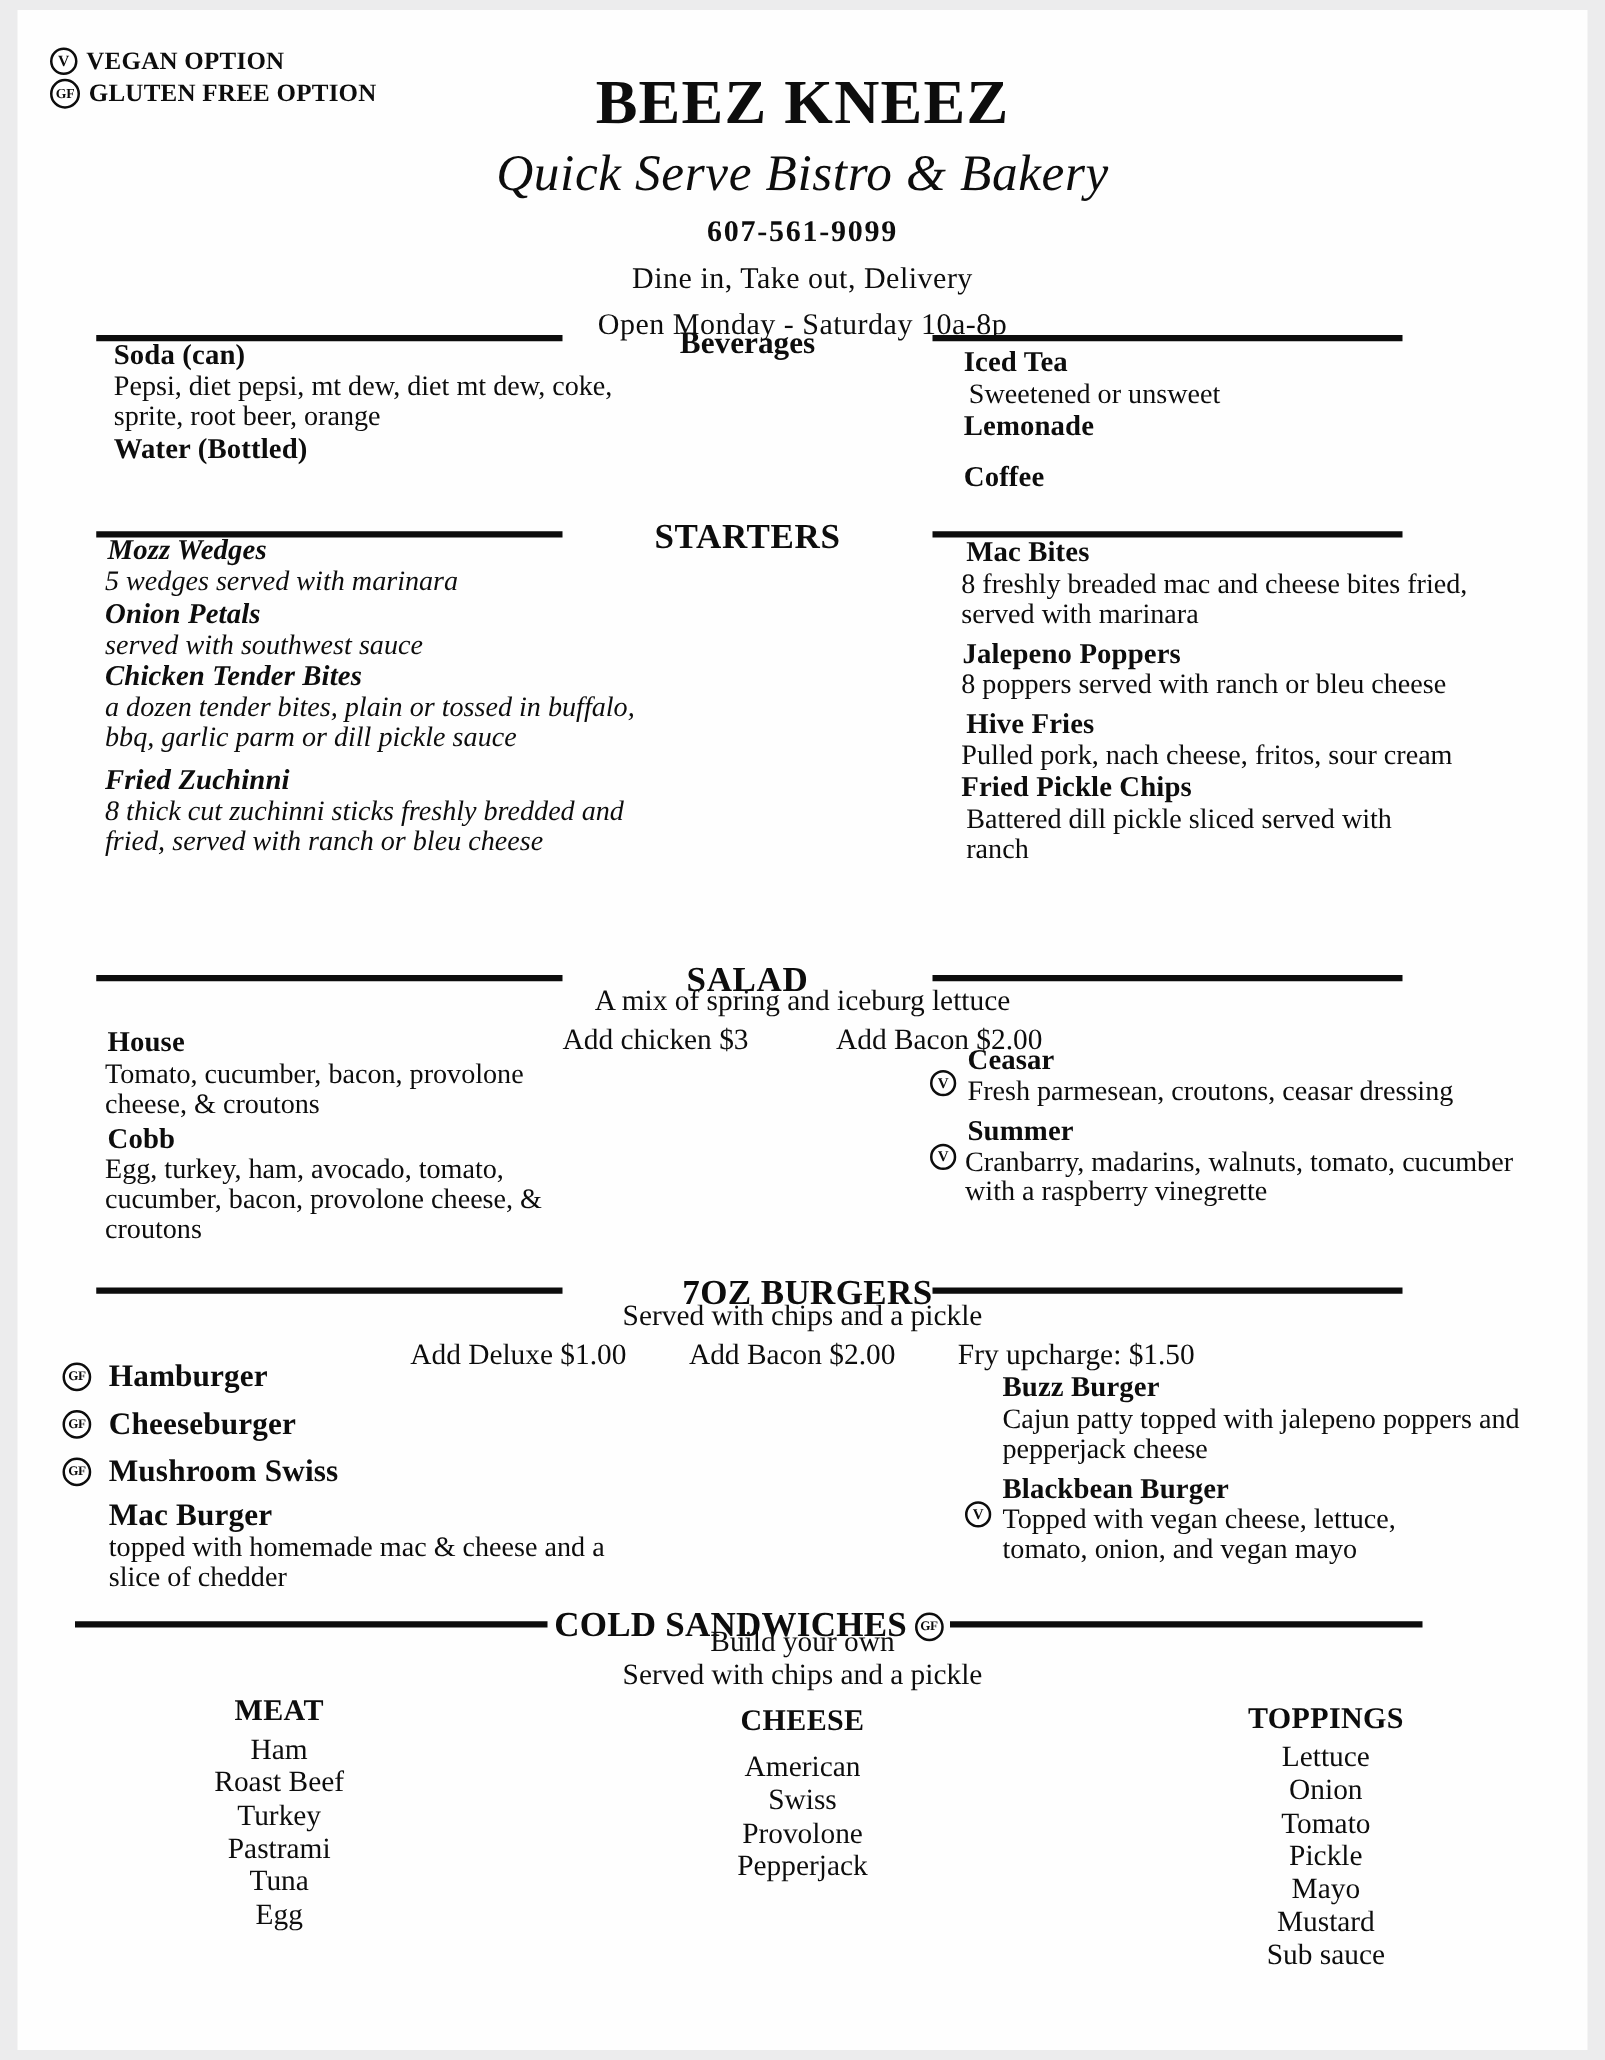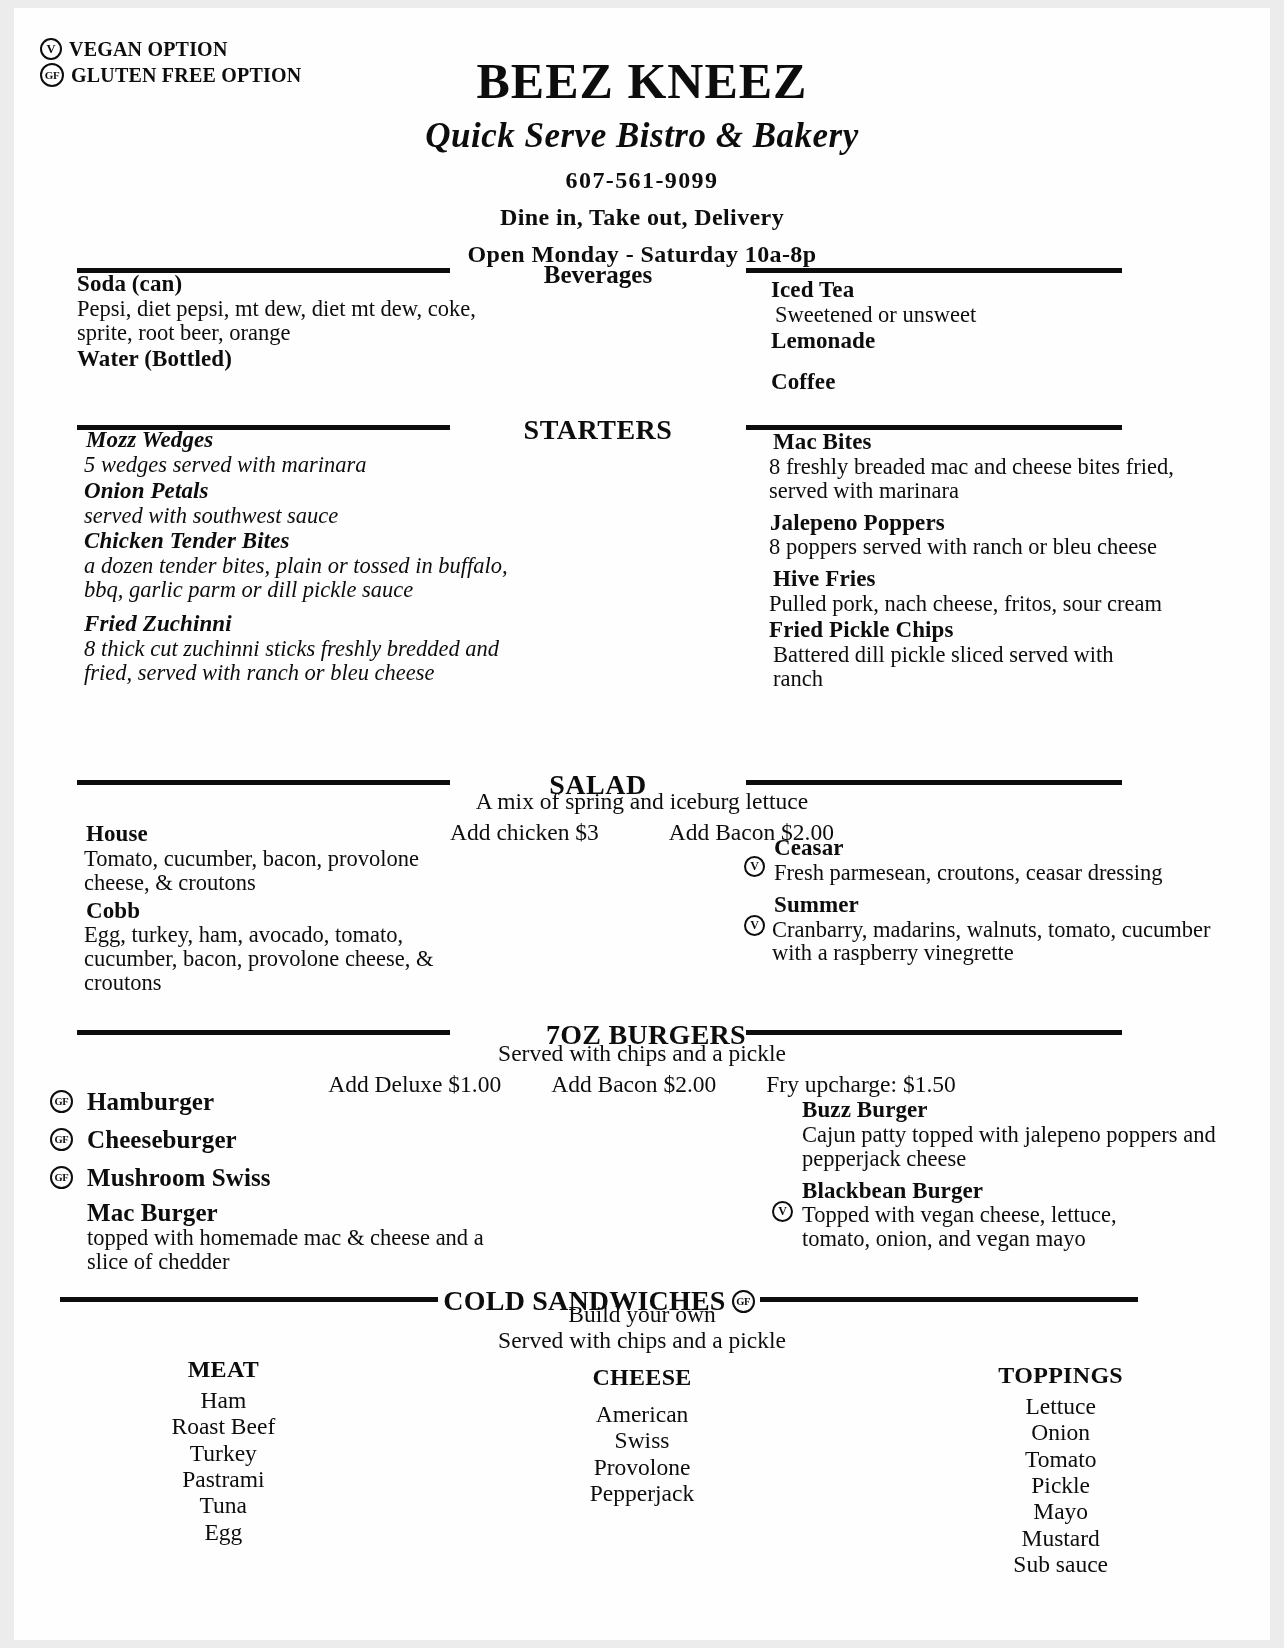--- a/index.html
+++ b/index.html
@@ -63,34 +63,34 @@
   .badge-gf.sm { width: 23px; height: 23px; font-size: 10.5px; }
 
   
   .header { position: absolute; left: 0; top: 48px; width: 100%; text-align: center; }
   .title {
     font-size: 50px; font-weight: bold;
     letter-spacing: 1px;
     line-height: 1;
   }
   .subtitle {
-    font-size: 35px;
-    font-weight: bold;
+    font-size: 41px;
+    font-weight: normal;
     font-style: italic;
     line-height: 1;
     margin-top: 12px;
     letter-spacing: .5px;
   }
   .phone {
     font-size: 24px; font-weight: bold;
     letter-spacing: 1.4px;
     margin-top: 14px;
   }
   .hline {
-    font-size: 24px; font-weight: bold;
+    font-size: 24px; font-weight: normal;
     letter-spacing: .4px;
     margin-top: 10px;
   }
 
   
   .band {
     position: absolute;
     width: 100%;
     display: flex;
     align-items: center;
@@ -163,21 +163,21 @@
     <div class="hline">Dine in, Take out, Delivery</div>
     <div class="hline">Open Monday - Saturday 10a-8p</div>
   </div>
 
   <div class="band" style="top:246px;">
     <div class="seg" style="width:373px; margin-left:63px;"></div>
     <div class="htext" style="width:296px; font-size:25px; margin-top:8px;">Beverages</div>
     <div class="seg" style="width:376px;"></div>
   </div>
 
-  <div class="col" style="left:63px; top:264px; width:400px;">
+  <div class="col" style="left:77px; top:264px; width:400px;">
     <div class="item">
       <div class="itemname">Soda (can)</div>
       <div class="itemdesc">Pepsi, diet pepsi, mt dew, diet mt dew, coke, sprite, root beer, orange</div>
     </div>
     <div class="item">
       <div class="itemname">Water (Bottled)</div>
     </div>
   </div>
 
   <div class="col" style="left:757px; top:270px; width:400px;">

